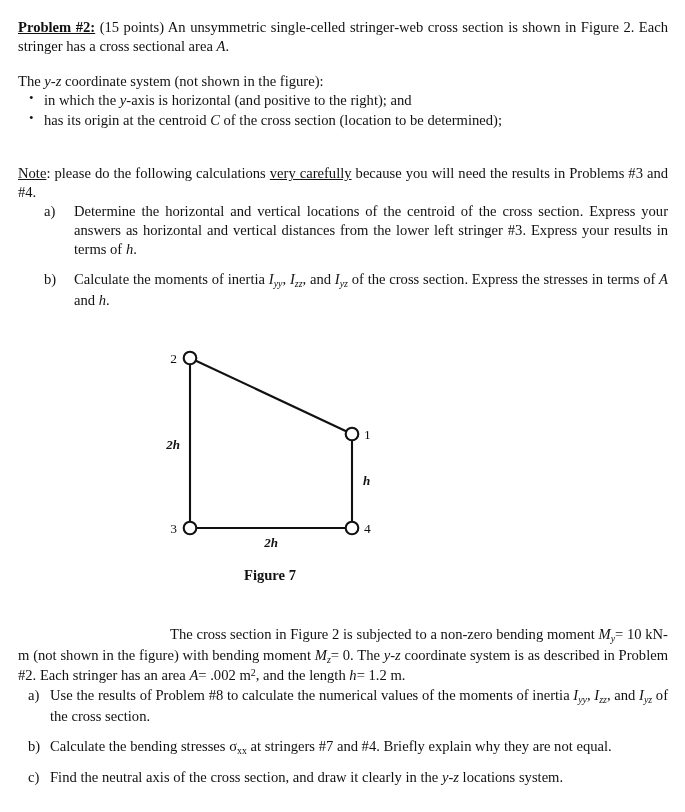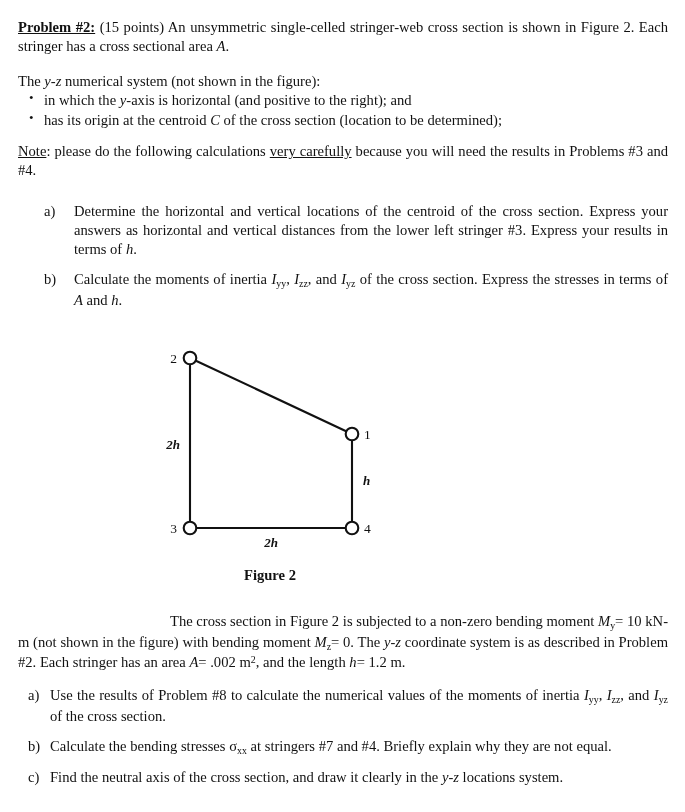--- a/index.html
+++ b/index.html
@@ -39,20 +39,21 @@
   }
   .bold { font-weight: bold; }
   .u { text-decoration: underline; }
   var, .v {
     font-style: italic;
     font-family: "Liberation Serif", "DejaVu Serif", serif;
   }
   sub {
     font-size: 0.68em;
     vertical-align: -0.28em;
+    font-style: italic;
   }
   sup {
     font-size: 0.68em;
     vertical-align: 0.42em;
     font-style: normal;
   }
   sub.up { font-style: normal; }
 
   
   ul.bullets {
@@ -116,33 +117,33 @@
 </head>
 <body>
 
 <div class="page">
 
   <div class="body-block just" style="top:18px;">
     <span class="bold u">Problem #2:</span><span> (15 points) An unsymmetric single-celled stringer-web cross section is shown in Figure 2.  Each stringer has a cross sectional area </span><var>A</var><span>.</span>
   </div>
 
   <div class="body-block" style="top:72px;">
-    <span>The </span><var>y-z</var><span> numerical system (not shown in the figure):</span>
+    <span>The </span><var>y-z</var><span> coordinate system (not shown in the figure):</span>
   </div>
 
   <ul class="bullets body-block" style="top:91px;">
     <li>
       <span>in which the </span><var>y</var><span>-axis is horizontal (and positive to the right); and</span>
     </li>
     <li>
       <span>has its origin at the centroid </span><var>C</var><span> of the cross section (location to be determined);</span>
     </li>
   </ul>
 
-  <div class="body-block just" style="top:142px;">
+  <div class="body-block just" style="top:164px;">
     <span class="u">Note</span><span>: please do the following calculations </span><span class="u">very carefully</span><span> because you will need the results in Problems #3 and #4.</span>
   </div>
 
   <div class="alist body-block" style="top:202px; left:44px; width:624px;">
     <div class="alitem just">
       <span class="marker">a)</span><span>Determine the horizontal and vertical locations of the centroid of the cross section.  Express your answers as horizontal and vertical distances from the lower left stringer #3.  Express your results in terms of </span><var>h</var><span>.</span>
     </div>
     <div class="alitem just">
       <span class="marker">b)</span><span>Calculate the moments of inertia </span><var>I</var><sub>yy</sub><span>, </span><var>I</var><sub>zz</sub><span>, and </span><var>I</var><sub>yz</sub><span> of the cross section.  Express the stresses in terms of </span><var>A</var><span> and </span><var>h</var><span>.</span>
     </div>
@@ -169,23 +170,23 @@
       <text x="364" y="103" font-family="Liberation Serif, serif" font-size="13.5" fill="#111111" text-anchor="start">1</text>
       <text x="177" y="197" font-family="Liberation Serif, serif" font-size="13.5" fill="#111111" text-anchor="end">3</text>
       <text x="364" y="197" font-family="Liberation Serif, serif" font-size="13.5" fill="#111111" text-anchor="start">4</text>
 
       <text x="180" y="113" font-family="Liberation Serif, serif" font-size="13" font-style="italic" font-weight="bold" fill="#111111" text-anchor="end">2h</text>
       <text x="271" y="211" font-family="Liberation Serif, serif" font-size="13" font-style="italic" font-weight="bold" fill="#111111" text-anchor="middle">2h</text>
       <text x="363" y="149" font-family="Liberation Serif, serif" font-size="13" font-style="italic" font-weight="bold" fill="#111111" text-anchor="start">h</text>
     </svg>
   </div>
 
-  <div class="figcap">Figure 2</div>
-
-  <div class="body-block just indent-first" style="top:612px;">
+  <div class="figcap">Figure 7</div>
+
+  <div class="body-block just indent-first" style="top:625px;">
     <span>The cross section in Figure 2 is subjected to a non-zero bending moment </span><var>M</var><sub>y</sub><span>= 10 kN-m (not shown in the figure) with bending moment </span><var>M</var><sub>z</sub><span>= 0.  The </span><var>y-z</var><span> coordinate system is as described in Problem #2.  Each stringer has an area </span><var>A</var><span>= .002 m</span><sup>2</sup><span>, and the length </span><var>h</var><span>= 1.2 m.</span>
   </div>
 
   <div class="alist body-block" style="top:686px; left:28px; width:640px;">
     <div class="alitem just" style="padding-left:22px;">
       <span class="marker" style="width:20px;">a)</span><span>Use the results of Problem #8 to calculate the numerical values of the moments of inertia </span><var>I</var><sub>yy</sub><span>, </span><var>I</var><sub>zz</sub><span>, and </span><var>I</var><sub>yz</sub><span> of the cross section.</span>
     </div>
     <div class="alitem just" style="padding-left:22px;">
       <span class="marker" style="width:20px;">b)</span><span>Calculate the bending stresses </span><span>σ</span><sub class="up">xx</sub><span> at stringers #7 and #4.  Briefly explain why they are not equal.</span>
     </div>

